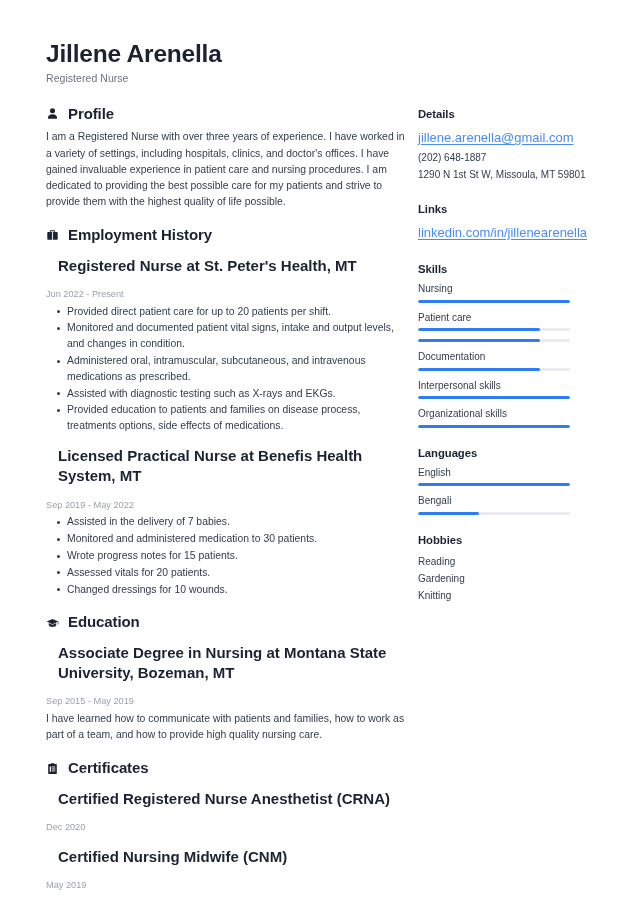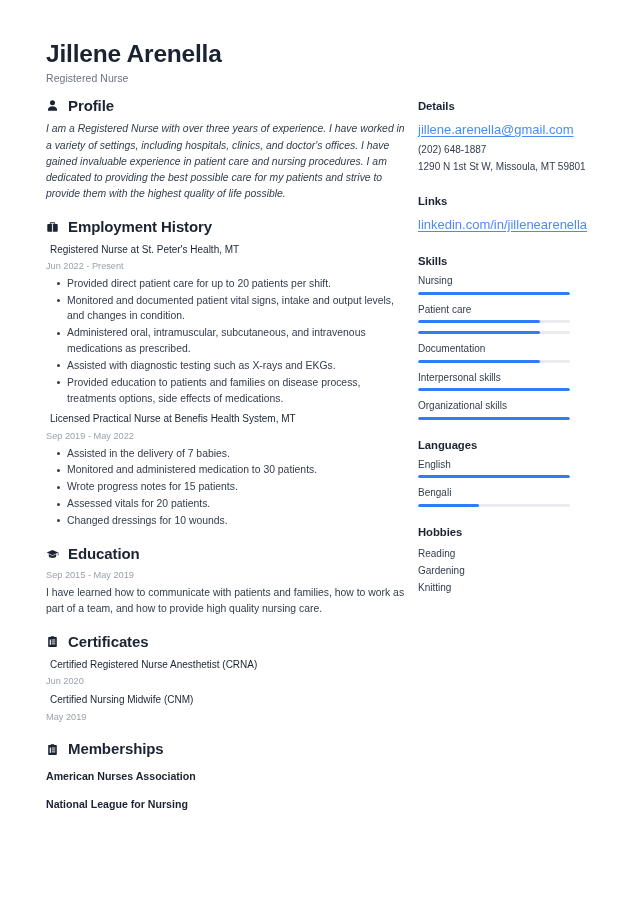--- a/index.html
+++ b/index.html
@@ -20,21 +20,21 @@
     position: relative;
     width: 640px;
     height: 905px;
     background: #ffffff;
     box-sizing: border-box;
     padding: 40px 40px 30px 46px;
   }
 
   
   .header {
-    margin-bottom: 14px;
+    margin-bottom: 22px;
   }
   .name {
     font-size: 24.5px;
     font-weight: 700;
     letter-spacing: -0.2px;
     color: #1b2332;
     line-height: 1.18;
     margin: 0 0 3px 0;
   }
   .job-title {
@@ -89,30 +89,29 @@
 
   .section-body {
     padding-left: 0px;
   }
 
   .para {
     font-size: 10.4px;
     line-height: 1.55;
     color: #323c4c;
     margin: 0;
-    font-style: italic;
   }
 
   .entry { margin-bottom: 2px; }
   .entry-title {
-    font-size: 10px;
-    font-weight: 400;
+    font-size: 15px;
+    font-weight: 700;
     color: #1b2332;
     line-height: 1.35;
-    margin: 4px;
+    margin: 12px;
   }
   .entry-date {
     font-size: 9.2px;
     color: #9aa1ab;
     line-height: 1.5;
     margin: 0 0 2px 0;
   }
   .entry-desc {
     font-size: 10.4px;
     line-height: 1.55;
@@ -278,20 +277,21 @@
             <svg viewBox="0 0 16 16" fill="currentColor">
                 <path d="M8 3.1 0.9 6.3 8 9.5l7.1-3.2L8 3.1z"></path>
                 <path d="M3.4 8.1v2.7c0 1.2 2 2.1 4.6 2.1s4.6-.9 4.6-2.1V8.1L8 10.3 3.4 8.1z" opacity="0.95"></path>
                 <rect x="14.5" y="6.1" width="0.8" height="3.6"></rect>
               </svg>
           </span>
           <span class="section-title">Education</span>
         </div>
         <div class="section-body">
           <div class="entry">
+            <p class="entry-title">Associate Degree in Nursing at Montana State University, Bozeman, MT</p>
             <p class="entry-date">Sep 2015 - May 2019</p>
             <p class="entry-desc">I have learned how to communicate with patients and families, how to work as part of a team, and how to provide high quality nursing care.</p>
           </div>
         </div>
       </div>
 
       <div class="section">
         <div class="section-head">
           <span class="section-icon">
             <svg viewBox="0 0 16 16" fill="currentColor">
@@ -301,21 +301,21 @@
                 <rect x="7.1" y="4.9" width="4.3" height="1.2" fill="#ffffff" opacity="0.9"></rect>
                 <rect x="7.1" y="7.3" width="4.3" height="1.2" fill="#ffffff" opacity="0.9"></rect>
                 <rect x="7.1" y="9.7" width="4.3" height="1.2" fill="#ffffff" opacity="0.9"></rect>
               </svg>
           </span>
           <span class="section-title">Certificates</span>
         </div>
         <div class="section-body">
           <div class="entry">
             <p class="entry-title">Certified Registered Nurse Anesthetist (CRNA)</p>
-            <p class="entry-date">Jun 2020</p>
+            <p class="entry-date">Dec 2020</p>
           </div>
           <div class="entry entry-gap">
             <p class="entry-title">Certified Nursing Midwife (CNM)</p>
             <p class="entry-date">May 2019</p>
           </div>
         </div>
       </div>
 
       <div class="section">
         <div class="section-head">

